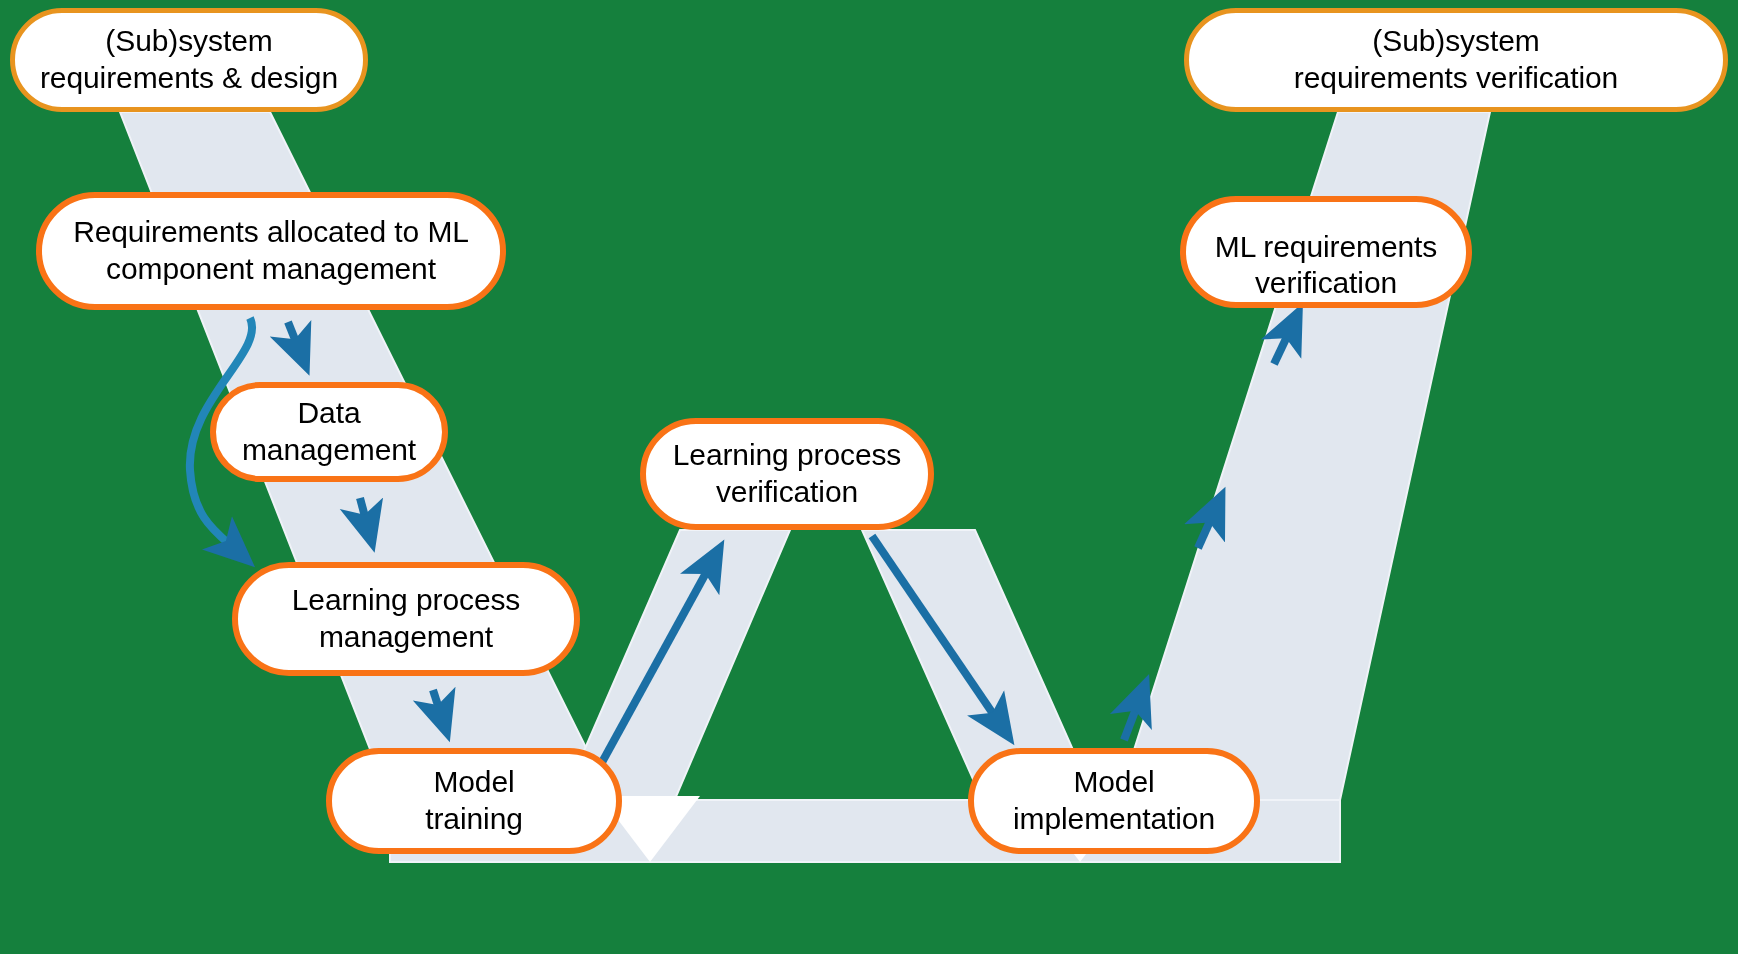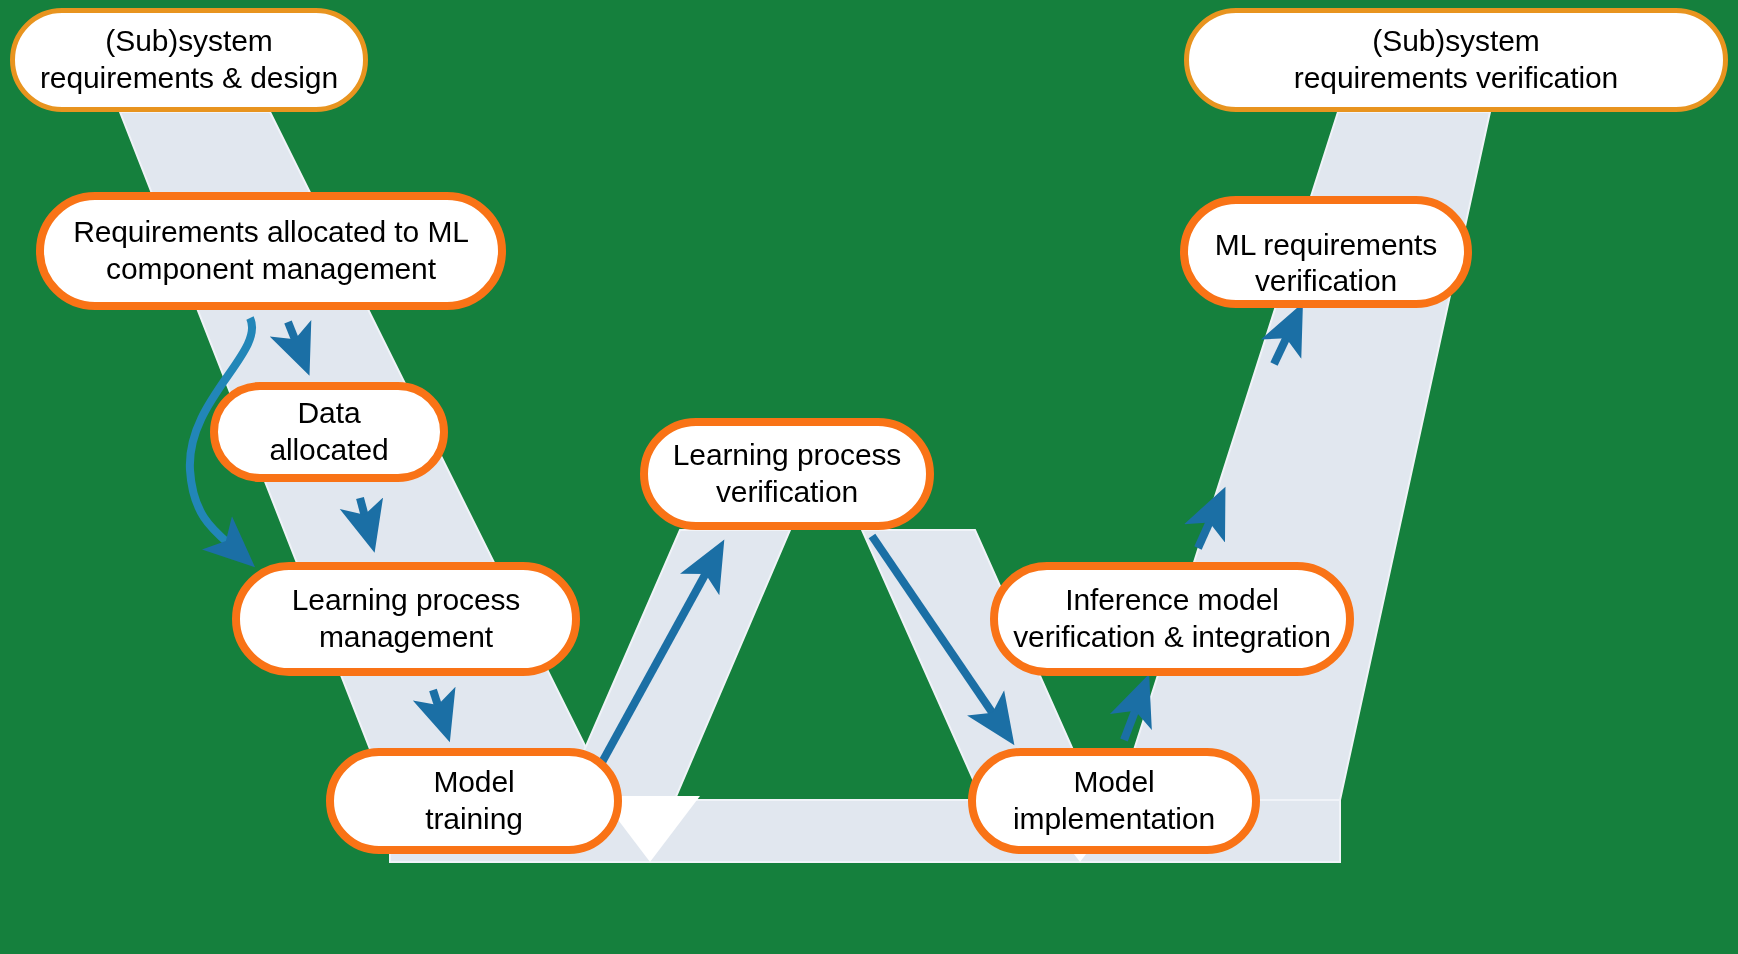--- a/index.html
+++ b/index.html
@@ -22,21 +22,21 @@
     position: absolute;
     left: 0;
     top: 0;
     width: 1738px;
     height: 954px;
   }
   .node {
     position: absolute;
     box-sizing: border-box;
     background: #ffffff;
-    border: 8px solid #f97316;
+    border: 6px solid #f97316;
     border-radius: 999px;
     display: flex;
     align-items: center;
     justify-content: center;
     text-align: center;
     color: #000000;
     font-size: 30px;
     line-height: 1.22;
     letter-spacing: -0.1px;
     z-index: 5;
@@ -106,21 +106,21 @@
 requirements &amp; design</span>
   </div>
 
   <div class="node" style="left:36px; top:192px; width:470px; height:118px;">
     <span class="label">Requirements allocated to ML
 component management</span>
   </div>
 
   <div class="node" style="left:210px; top:382px; width:238px; height:100px;">
     <span class="label">Data
-allocated</span>
+management</span>
   </div>
 
   <div class="node" style="left:232px; top:562px; width:348px; height:114px;">
     <span class="label">Learning process
 management</span>
   </div>
 
   <div class="node" style="left:326px; top:748px; width:296px; height:106px;">
     <span class="label">Model
 training</span>
@@ -129,24 +129,20 @@
   <div class="node" style="left:640px; top:418px; width:294px; height:112px;">
     <span class="label">Learning process
 verification</span>
   </div>
 
   <div class="node" style="left:968px; top:748px; width:292px; height:106px;">
     <span class="label">Model
 implementation</span>
   </div>
 
-  <div class="node" style="left:990px; top:562px; width:364px; height:114px;">
-    <span class="label">Inference model
-verification &amp; integration</span>
-  </div>
 
 
   <div class="node" style="left:1180px; top:196px; width:292px; height:112px;align-items:flex-end;">
     <span class="label">ML requirements
 verification</span>
   </div>
 
   <div class="node terminal" style="left:1184px; top:8px; width:544px; height:104px;">
     <span class="label">(Sub)system
 requirements verification</span>

